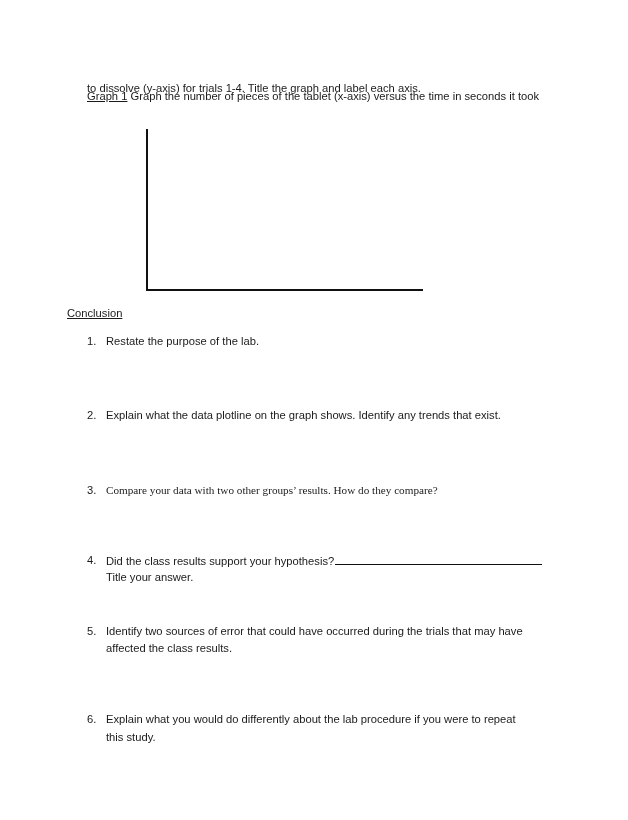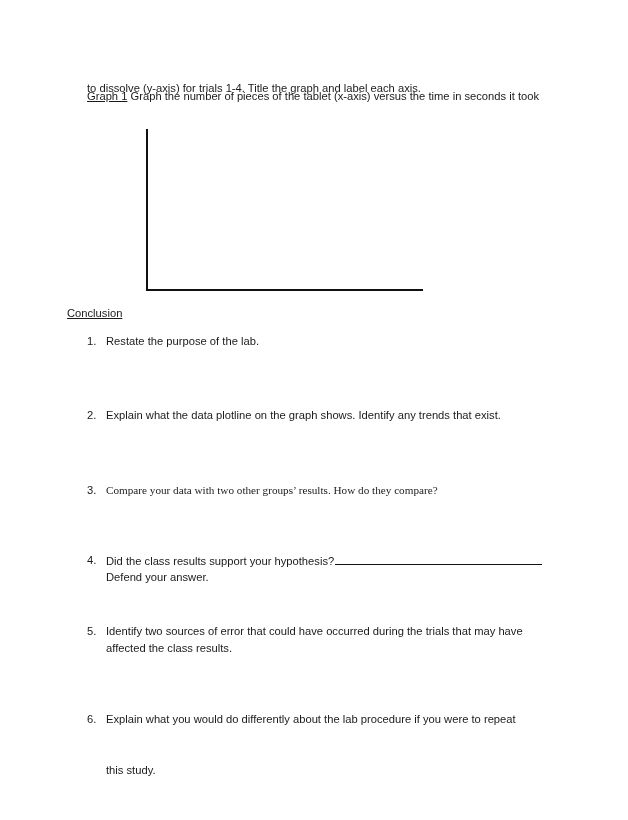--- a/index.html
+++ b/index.html
@@ -42,26 +42,26 @@
 </div>
 
 <div>
   <span class="num" style="top:484px;">3.</span>
   <span class="txt" style="top:484px;font-family:Liberation Serif, serif;">Compare your data with two other groups’ results. How do they compare?</span>
 </div>
 
 <div>
   <span class="num" style="top:554px;">4.</span>
   <span class="txt" style="top:554px;"><span>Did the class results support your hypothesis?</span><span class="blank"></span></span>
-  <span class="txt" style="top:571px;">Defend your answer.</span>
+  <span class="txt" style="top:571px;">Title your answer.</span>
 </div>
 
 <div>
   <span class="num" style="top:625px;">5.</span>
   <span class="txt" style="top:625px;">Identify two sources of error that could have occurred during the trials that may have</span>
   <span class="txt" style="top:642px;">affected the class results.</span>
 </div>
 
 <div>
   <span class="num" style="top:713px;">6.</span>
   <span class="txt" style="top:713px;">Explain what you would do differently about the lab procedure if you were to repeat</span>
-  <span class="txt" style="top:731px;margin-top:33px;">this study.</span>
+  <span class="txt" style="top:731px;">this study.</span>
 </div>
 
 </body></html>

